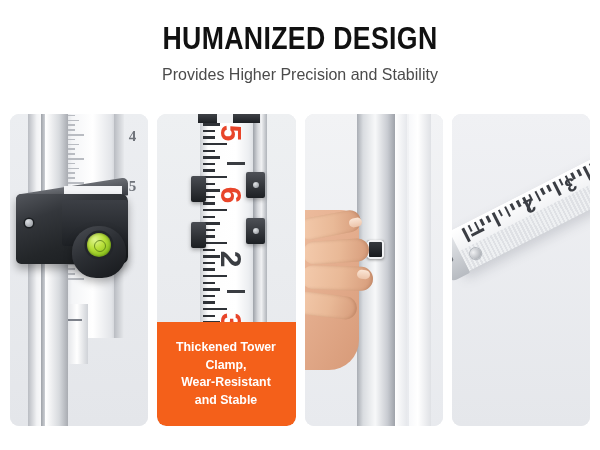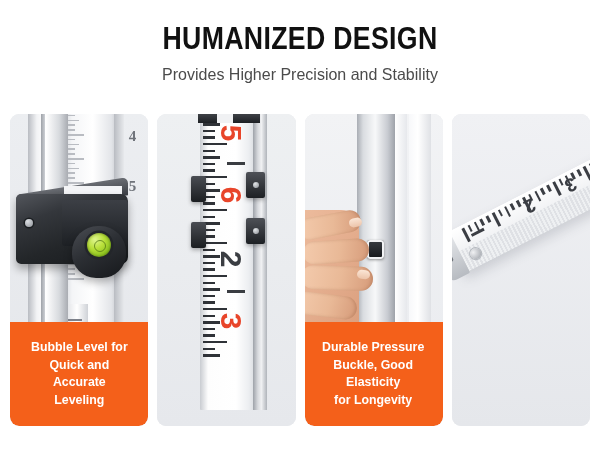--- a/index.html
+++ b/index.html
@@ -386,26 +386,20 @@
       <div class="p1-tube-groove"></div>
       <div class="p1-clamp-top"></div>
       <div class="p1-clamp-notch"></div>
       <div class="p1-clamp"></div>
       <div class="p1-clamp-face"></div>
       <div class="p1-screw"></div>
       <div class="p1-knob"></div>
       <div class="p1-vial"></div>
       <div class="p1-vial-ring"></div>
     </div>
-    <div class="caption">
-      <span class="caption-text">Bubble Level for
-Quick and
-Accurate
-Leveling</span>
-    </div>
   </div>
 
   <div class="panel">
     <div class="photo">
       <div class="p2-bg"></div>
       <div class="p2-rod"></div>
       <div class="p2-sidebar-rail"></div>
       <div class="p2-ticks" id="p2ticks">
           <i style="top: 6.6px; width: 12px;"></i>
           <i style="top: 13.2px; width: 17px;"></i>
@@ -457,43 +451,43 @@
       <div class="p2-cap-gap"></div>
       <div class="p2-clampL" style="left:34px; top:62px"></div>
       <div class="p2-clampL" style="left:34px; top:108px"></div>
       <div class="p2-clampR" style="left:89px; top:58px">
           <em></em>
         </div>
       <div class="p2-clampR" style="left:89px; top:104px">
           <em></em>
         </div>
     </div>
+    <div class="caption">
+      <span class="caption-text">Thickened Tower
+Clamp,
+Wear-Resistant
+and Stable</span>
+    </div>
   </div>
 
   <div class="panel">
     <div class="photo">
       <div class="p3-bg"></div>
       <div class="p3-pole3"></div>
       <div class="p3-pole2"></div>
       <div class="p3-pole"></div>
       <div class="p3-buckle"></div>
 
       <div class="p3-palm"></div>
       <div class="p3-finger" style="left:-6px; top:100px; width:62px; height:22px; transform:rotate(-11deg)"></div>
       <div class="p3-finger" style="left:-2px; top:126px; width:66px; height:23px; transform:rotate(-4deg)"></div>
       <div class="p3-finger" style="left:-4px; top:152px; width:72px; height:24px; transform:rotate(2deg)"></div>
       <div class="p3-finger" style="left:-10px; top:180px; width:62px; height:23px; transform:rotate(7deg)"></div>
       <div class="p3-nail" style="left:44px; top:104px; transform:rotate(-11deg)"></div>
       <div class="p3-nail" style="left:52px; top:156px; transform:rotate(4deg)"></div>
-    </div>
-    <div class="caption">
-      <span class="caption-text">Durable Pressure
-Buckle, Good
-Elasticity
-for Longevity</span>
     </div>
   </div>
 
   <div class="panel">
     <div class="photo">
       <div class="p4-bg"></div>
       <div class="p4-bar">
         <div class="p4-bar-face"></div>
         <div class="p4-bar-side"></div>
         <div class="p4-ticks" id="p4ticks">

